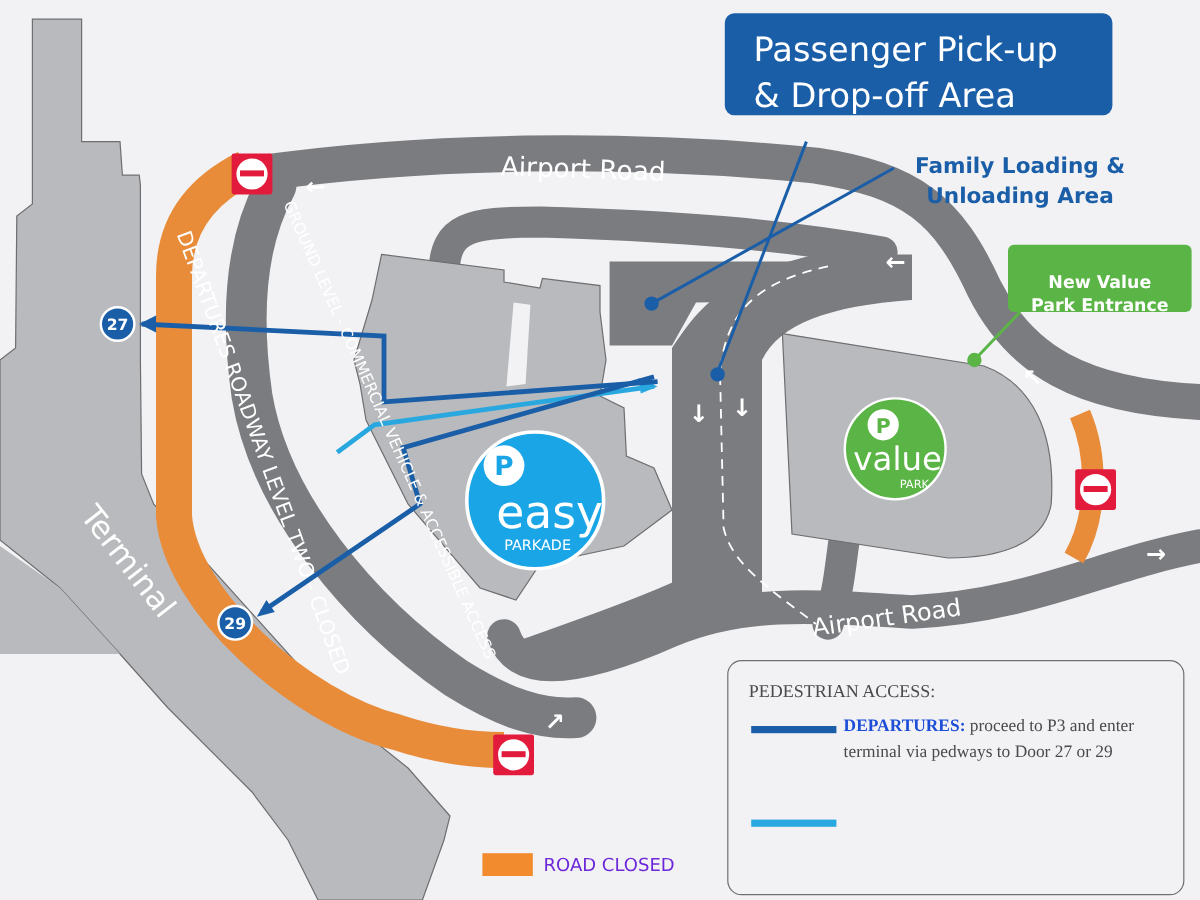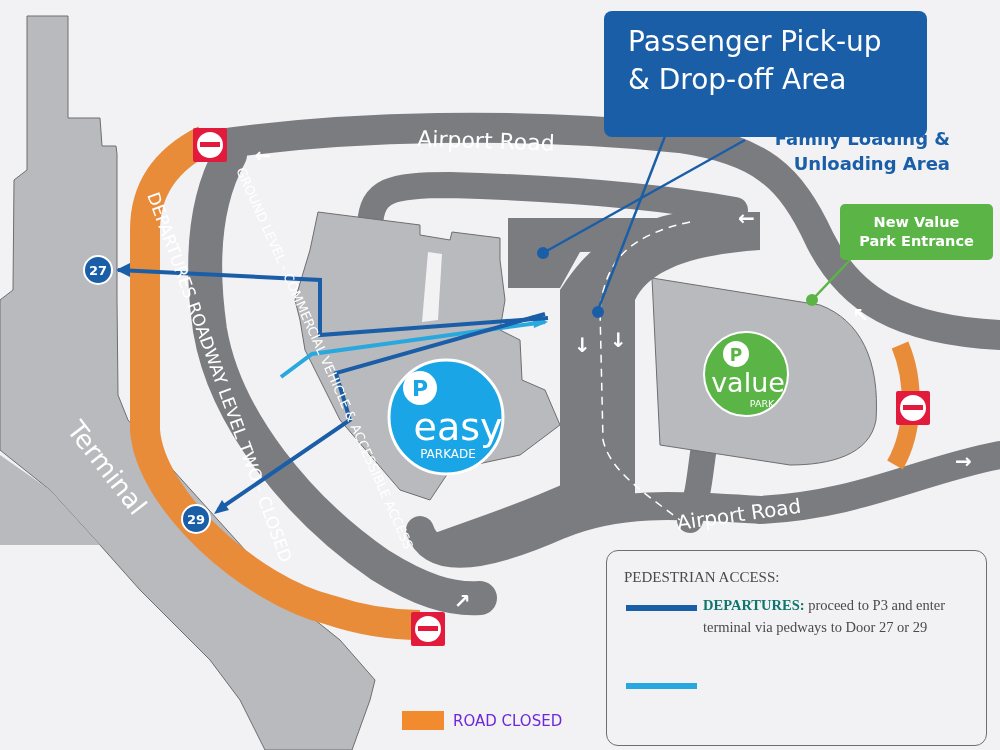--- a/index.html
+++ b/index.html
@@ -1,42 +1,42 @@
 <!DOCTYPE html>
 <html><head>
 <meta charset="utf-8">
 <style>
   html, body { margin: 0; padding: 0; }
   body { width: 1000px; height: 750px; overflow: hidden; background: #f2f2f4; font-family: "Liberation Sans", "DejaVu Sans", sans-serif; }
   #map { position: absolute; left: 0; top: 0; width: 1000px; height: 750px; }
   .lbl { font-family: "DejaVu Sans", "Liberation Sans", sans-serif; }
   .callout {
-    position: absolute; left: 604px; top: 11px; width: 323px; height: 126px;
+    position: absolute; left: 604px; top: 11px; width: 323px; height: 85px;
     background: #1a5ea8; border-radius: 8px; color: #fff;
     font-family: "DejaVu Sans", sans-serif; font-size: 28px; line-height: 38px;
     padding: 12px 0 0 24px; box-sizing: border-box;
   }
   .family {
-    position: absolute; left: 750px; top: 126px; width: 200px; text-align: right;
+    position: absolute; left: 750px; top: 126px; width: 200px; text-align: center;
     color: #1a5ea8; font-family: "DejaVu Sans", sans-serif; font-size: 18px; line-height: 25px; font-weight: bold;
   }
   .newvalue {
     position: absolute; left: 840px; top: 204px; width: 153px; height: 56px;
     background: #5bb546; border-radius: 5px; color: #fff; text-align: center;
     font-family: "DejaVu Sans", sans-serif; font-size: 14.5px; font-weight: bold; line-height: 19px;
-    padding-top: 9px; box-sizing: border-box;
+    padding-top: 23px; box-sizing: border-box;
   }
   .legend {
     position: absolute; left: 606px; top: 550px; width: 381px; height: 196px;
     border: 1.5px solid #6f6f6f; border-radius: 12px; box-sizing: border-box;
     color: #4a4a4c; font-family: Liberation Serif, serif; font-size: 15px;
   }
   .legend .title { position: absolute; left: 17px; top: 18px; font-size: 15px; }
   .legend .item { position: absolute; left: 96px; width: 280px; line-height: 22px; font-size: 14.5px; }
-  .legend .item b { color: #0f766e; }
+  .legend .item b { color: #1d4ed8; }
   .legend .swatch { position: absolute; left: 19px; width: 71px; height: 6px; }
   .closed-legend { position: absolute; left: 402px; top: 711px; display: flex; align-items: center; }
   .closed-legend .sw { width: 42px; height: 19px; background: #f28a2e; margin-right: 9px; }
   .closed-legend .tx { font-family: "DejaVu Sans", sans-serif; font-size: 15px; color: #6d28d9; }
 </style>
 </head>
 <body>
 
 <svg id="map" viewBox="0 0 1000 750" xmlns="http://www.w3.org/2000/svg">
 

